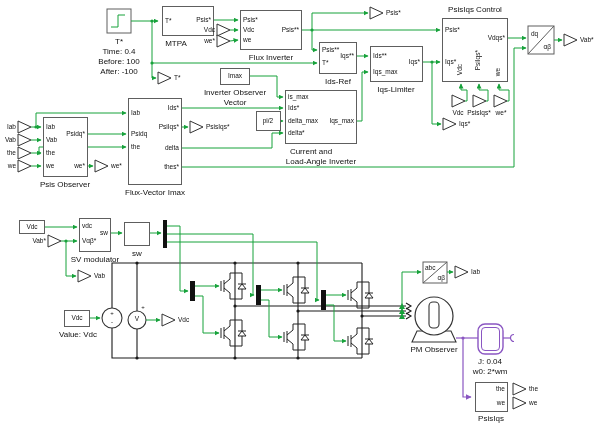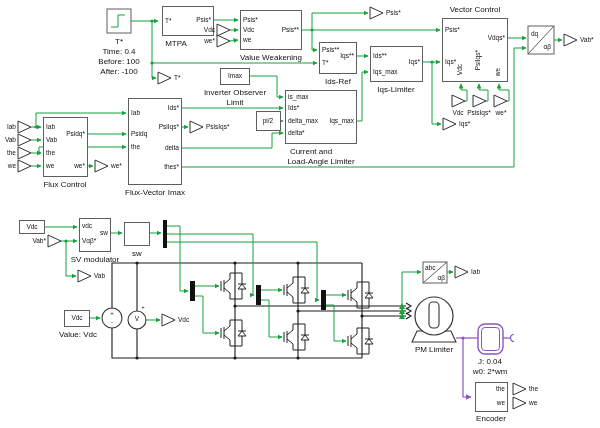--- a/index.html
+++ b/index.html
@@ -242,50 +242,50 @@
 <span class="p r" style="left:211px;top:17px">Psis*</span>
 <div class="b" style="left:176px;top:39px">MTPA</div>
 
 <span class="p r" style="left:215px;top:27px">Vdc</span>
 <span class="p r" style="left:215px;top:38px">we*</span>
 
 <span class="p" style="left:243px;top:17px">Psis*</span>
 <span class="p" style="left:243px;top:27px">Vdc</span>
 <span class="p" style="left:243px;top:37px">we</span>
 <span class="p r" style="left:299px;top:27px">Psis**</span>
-<div class="b" style="left:271px;top:53px">Value Weakening</div>
+<div class="b" style="left:271px;top:53px">Flux Inverter</div>
 
 <span class="p" style="left:386px;top:10px">Psis*</span>
 <span class="p" style="left:174px;top:75px">T*</span>
 
 <span class="p c" style="left:235px;top:73px">Imax</span>
 <div class="b" style="left:235px;top:88px">Inverter Observer</div>
-<div class="b" style="left:235px;top:98px">Limit</div>
+<div class="b" style="left:235px;top:98px">Vector</div>
 
 <span class="p c" style="left:268px;top:118px">pi/2</span>
 
 <span class="p" style="left:322px;top:47px">Psis**</span>
 <span class="p" style="left:322px;top:60px">T*</span>
 <span class="p r" style="left:354px;top:53px">Iqs**</span>
 <div class="b" style="left:338px;top:77px">Ids-Ref</div>
 
 <span class="p" style="left:373px;top:53px">Ids**</span>
 <span class="p" style="left:373px;top:69px">Iqs_max</span>
 <span class="p r" style="left:420px;top:59px">Iqs*</span>
 <div class="b" style="left:396px;top:85px">Iqs-Limiter</div>
 
 <span class="p" style="left:288px;top:94px">is_max</span>
 <span class="p" style="left:288px;top:105px">Ids*</span>
 <span class="p" style="left:288px;top:118px">delta_max</span>
 <span class="p" style="left:288px;top:130px">delta*</span>
 <span class="p r" style="left:354px;top:118px">Iqs_max</span>
 <div class="b" style="left:311px;top:147px">Current and</div>
-<div class="b" style="left:321px;top:157px">Load-Angle Limiter</div>
-
-<div class="b" style="left:475px;top:5px">Vector Control</div>
+<div class="b" style="left:321px;top:157px">Load-Angle Inverter</div>
+
+<div class="b" style="left:475px;top:5px">PsisIqs Control</div>
 <span class="p" style="left:445px;top:27px">Psis*</span>
 <span class="p" style="left:445px;top:59px">Iqs*</span>
 <span class="p r" style="left:505px;top:35px">Vdqs*</span>
 <span class="v" style="left:457px;top:64px">Vdc</span>
 <span class="v" style="left:475px;top:50px">PsiIqs*</span>
 <span class="v" style="left:495px;top:68px">we</span>
 
 <span class="p" style="left:531px;top:31px">dq</span>
 <span class="p r" style="left:551px;top:44px">αβ</span>
 <span class="p" style="left:580px;top:37px">Vab*</span>
@@ -299,21 +299,21 @@
 <span class="p r" style="left:16px;top:137px">Vab</span>
 <span class="p r" style="left:16px;top:150px">the</span>
 <span class="p r" style="left:16px;top:163px">we</span>
 
 <span class="p" style="left:46px;top:124px">Iab</span>
 <span class="p" style="left:46px;top:137px">Vab</span>
 <span class="p" style="left:46px;top:150px">the</span>
 <span class="p" style="left:46px;top:163px">we</span>
 <span class="p r" style="left:85px;top:131px">Psidq*</span>
 <span class="p r" style="left:85px;top:163px">we*</span>
-<div class="b" style="left:65px;top:180px">Flux Control</div>
+<div class="b" style="left:65px;top:180px">Psis Observer</div>
 <span class="p" style="left:111px;top:163px">we*</span>
 
 <span class="p" style="left:131px;top:110px">Iab</span>
 <span class="p" style="left:131px;top:131px">Psidq</span>
 <span class="p" style="left:131px;top:144px">the</span>
 <span class="p r" style="left:179px;top:105px">Ids*</span>
 <span class="p r" style="left:179px;top:124px">PsiIqs*</span>
 <span class="p r" style="left:179px;top:145px">delta</span>
 <span class="p r" style="left:179px;top:164px">thes*</span>
 <div class="b" style="left:155px;top:188px">Flux-Vector Imax</div>
@@ -330,22 +330,22 @@
 <span class="p c" style="left:77px;top:315px">Vdc</span>
 <div class="b" style="left:78px;top:330px">Value: Vdc</div>
 <span class="p c" style="left:112px;top:310px;font-size:6px">+</span>
 <span class="p c" style="left:112px;top:319px;font-size:6px">-</span>
 <span class="p c" style="left:137px;top:316px">V</span>
 <span class="p c" style="left:143px;top:304px;font-size:6px">+</span>
 <span class="p" style="left:178px;top:317px">Vdc</span>
 <span class="p" style="left:425px;top:265px">abc</span>
 <span class="p r" style="left:445px;top:275px">αβ</span>
 <span class="p" style="left:471px;top:269px">Iab</span>
-<div class="b" style="left:434px;top:345px">PM Limiter</div>
+<div class="b" style="left:434px;top:345px">PM Observer</div>
 <div class="b" style="left:490px;top:357px">J: 0.04</div>
 <div class="b" style="left:490px;top:367px">w0: 2*wm</div>
 <span class="p r" style="left:505px;top:386px">the</span>
 <span class="p r" style="left:505px;top:400px">we</span>
-<div class="b" style="left:491px;top:414px">Encoder</div>
+<div class="b" style="left:491px;top:414px">PsisIqs</div>
 <span class="p" style="left:529px;top:386px">the</span>
 <span class="p" style="left:529px;top:400px">we</span>
 
 </div>
 
 </body></html>

